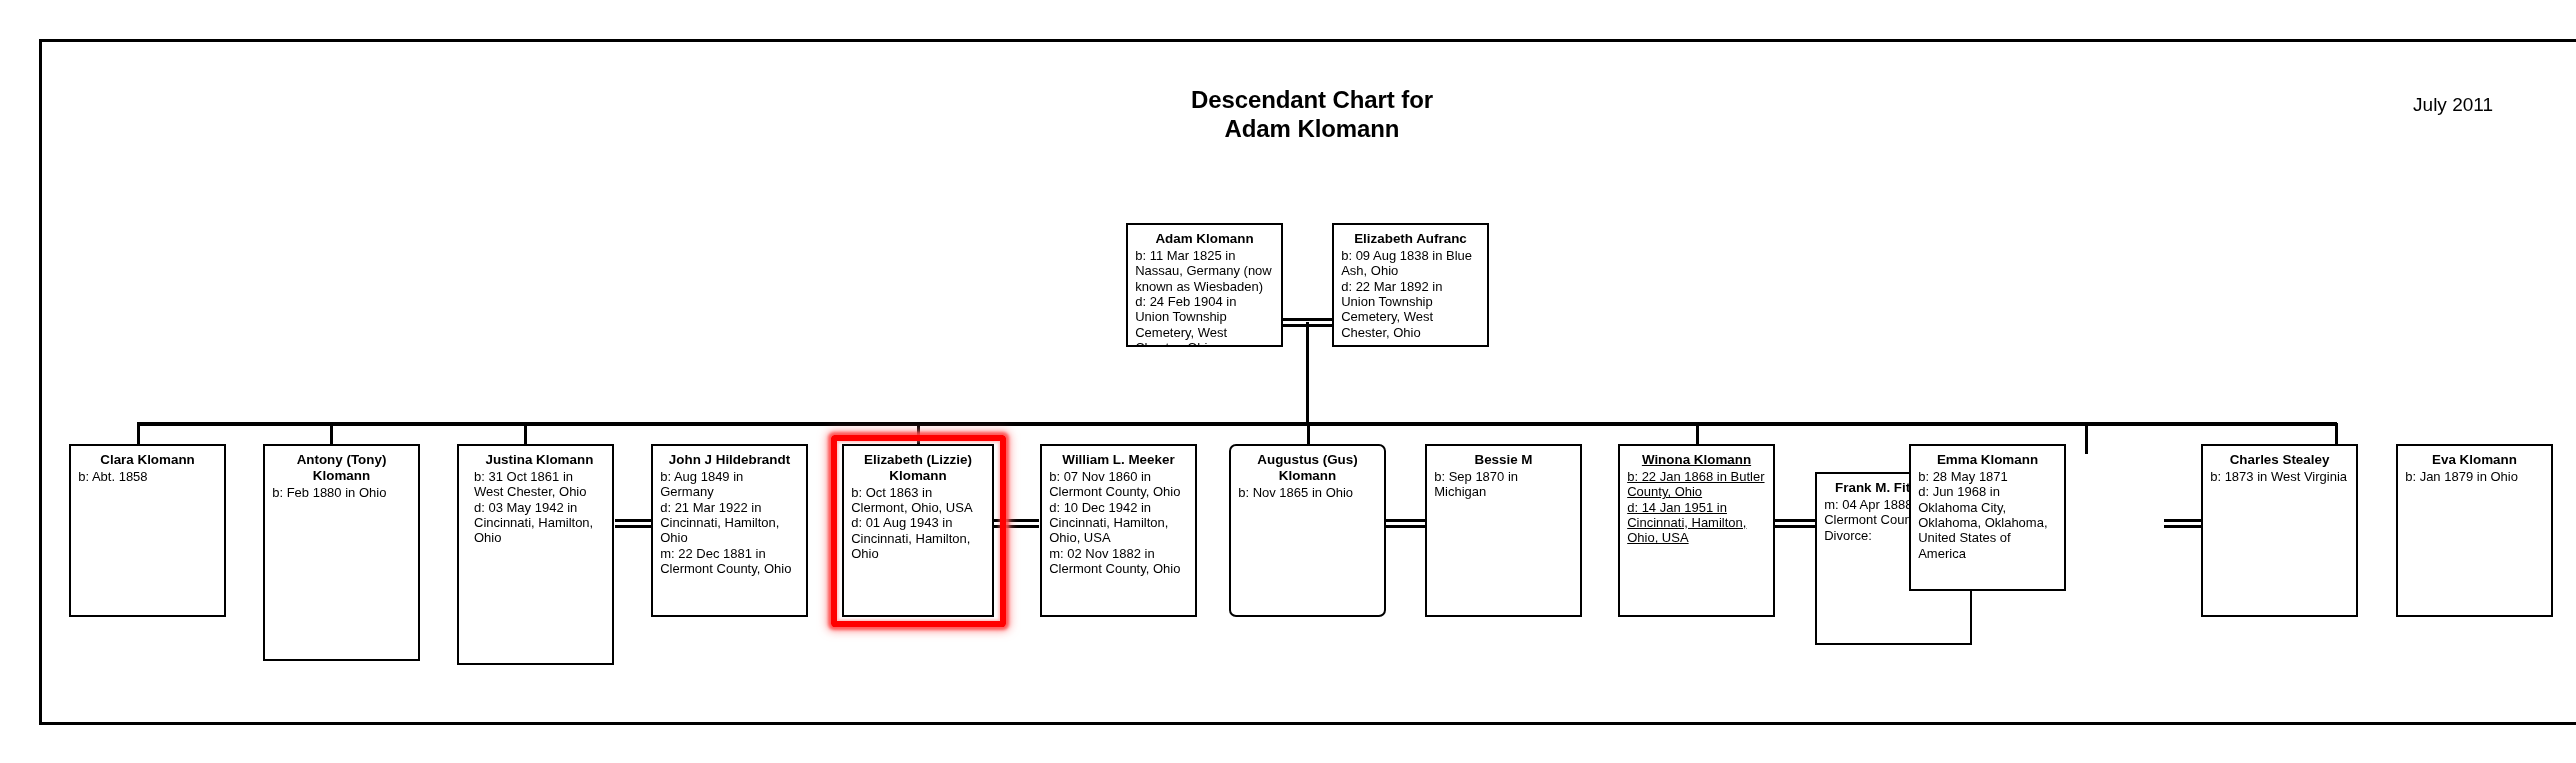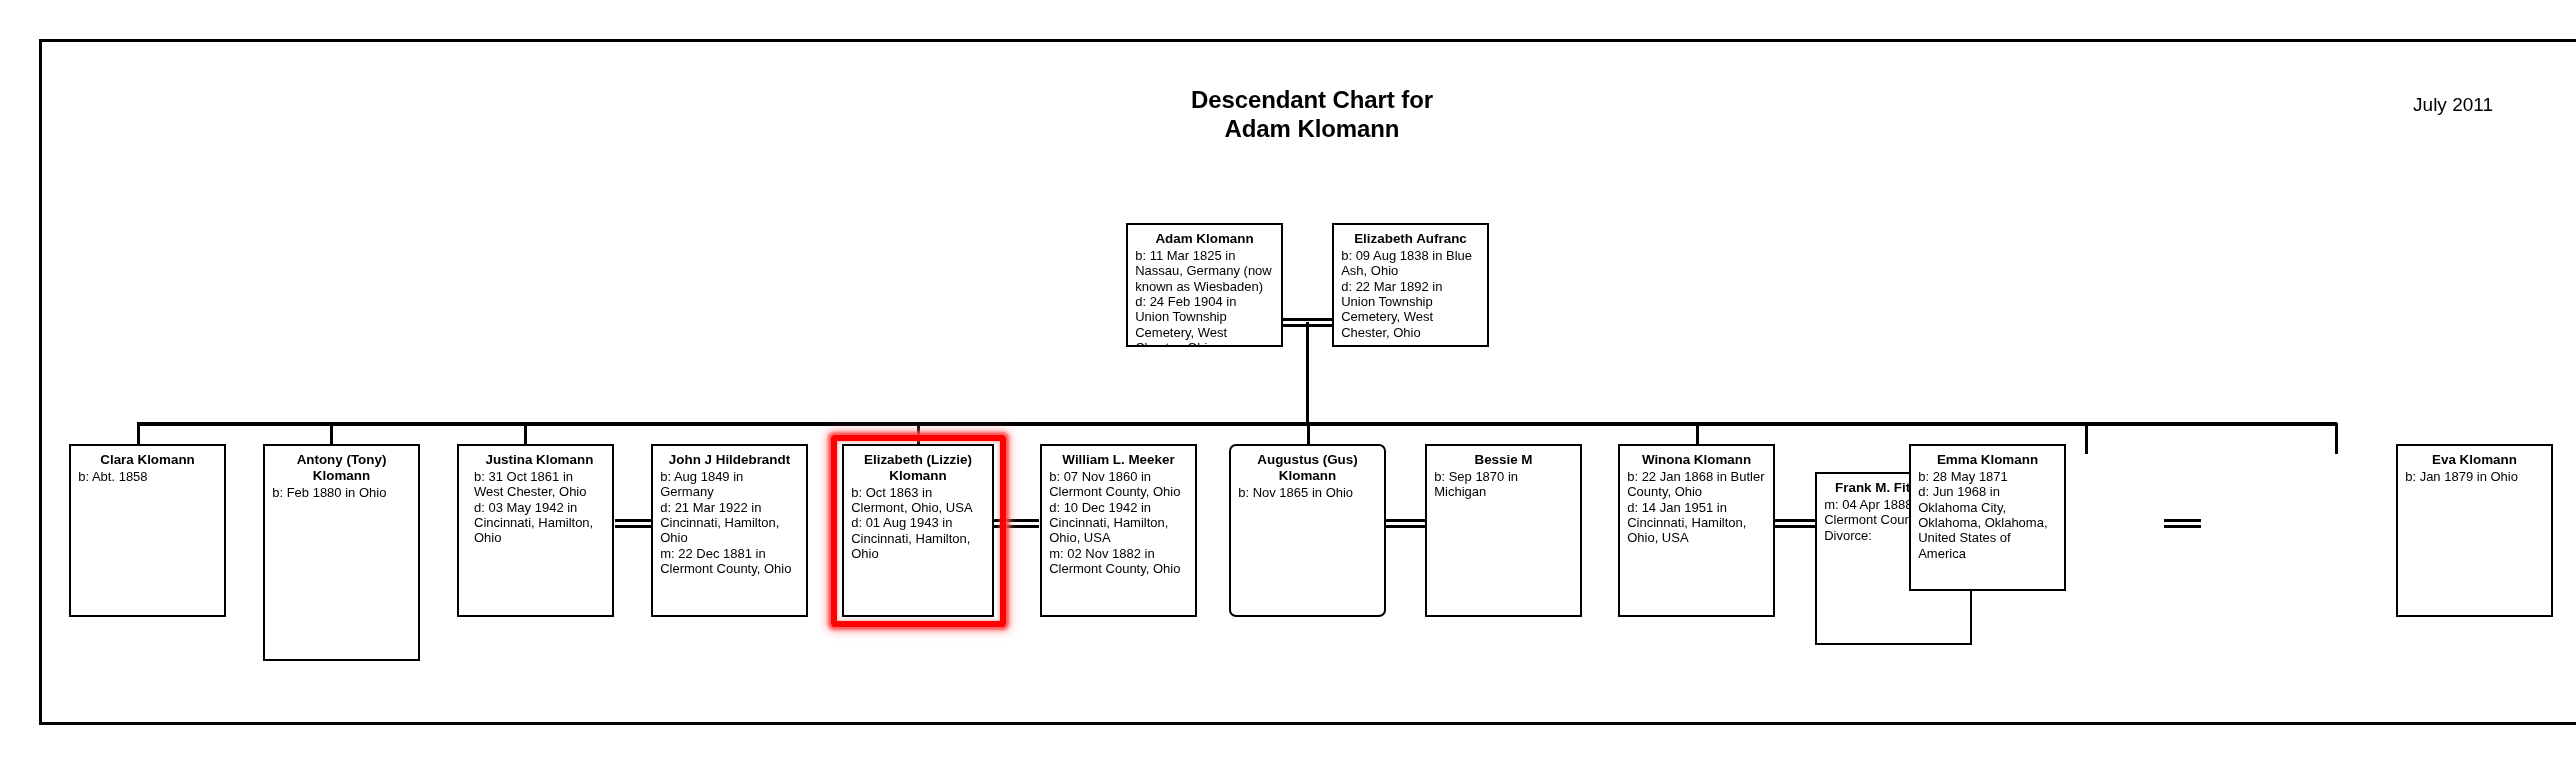--- a/index.html
+++ b/index.html
@@ -174,21 +174,21 @@
     <span class="person-name">Clara Klomann</span>
     <span class="person-facts">b: Abt. 1858</span>
   </div>
 
   <div class="person-box" style="left:263px; top:444px; width:157px; height:217px;">
     <span class="person-name">Antony (Tony)
 Klomann</span>
     <span class="person-facts">b: Feb 1880 in Ohio</span>
   </div>
 
-  <div class="person-box" style="left:457px; top:444px; width:157px; height:173px;padding-left:15px;">
+  <div class="person-box" style="left:457px; top:444px; width:157px; height:221px;padding-left:15px;">
     <span class="person-name">Justina Klomann</span>
     <span class="person-facts">b: 31 Oct 1861 in West Chester, Ohio
 d: 03 May 1942 in Cincinnati, Hamilton, Ohio</span>
   </div>
 
   <div class="marriage-bar" style="left:615px; top:519px; width:36px;"></div>
 
   <div class="person-box" style="left:651px; top:444px; width:157px; height:173px;">
     <span class="person-name">John J Hildebrandt</span>
     <span class="person-facts">b: Aug 1849 in Germany
@@ -219,21 +219,21 @@
     <span class="person-facts">b: Nov 1865 in Ohio</span>
   </div>
 
   <div class="marriage-bar" style="left:1386px; top:519px; width:39px;"></div>
 
   <div class="person-box" style="left:1425px; top:444px; width:157px; height:173px;">
     <span class="person-name">Bessie M</span>
     <span class="person-facts">b: Sep 1870 in Michigan</span>
   </div>
 
-  <div class="person-box" style="left:1618px; top:444px; width:157px; height:173px;">
+  <div class="person-box" style="left:1618px; top:444px; width:157px; height:173px;text-decoration:underline;">
     <span class="person-name">Winona Klomann</span>
     <span class="person-facts">b: 22 Jan 1868 in Butler County, Ohio
 d: 14 Jan 1951 in Cincinnati, Hamilton, Ohio, USA</span>
   </div>
 
   <div class="marriage-bar" style="left:1775px; top:519px; width:40px;"></div>
 
   <div class="person-box" style="left:1815px; top:444px; width:157px; height:173px;margin-top:28px;">
     <span class="person-name">Frank M. Fitzwater</span>
     <span class="person-facts">m: 04 Apr 1888 in Clermont County, Ohio
@@ -241,20 +241,24 @@
   </div>
 
   <div class="person-box" style="left:1909px; top:444px; width:157px; height:147px;">
     <span class="person-name">Emma Klomann</span>
     <span class="person-facts">b: 28 May 1871
 d: Jun 1968 in Oklahoma City, Oklahoma, Oklahoma, United States of America</span>
   </div>
 
   <div class="marriage-bar" style="left:2164px; top:519px; width:37px;"></div>
 
+  <div class="person-box" style="left:2201px; top:444px; width:157px; height:173px;">
+    <span class="person-name">Charles Stealey</span>
+    <span class="person-facts">b: 1873 in West Virginia</span>
+  </div>
 
   <div class="person-box" style="left:2396px; top:444px; width:157px; height:173px;">
     <span class="person-name">Eva Klomann</span>
     <span class="person-facts">b: Jan 1879 in Ohio</span>
   </div>
 
 </div>
 
 
 </body></html>

